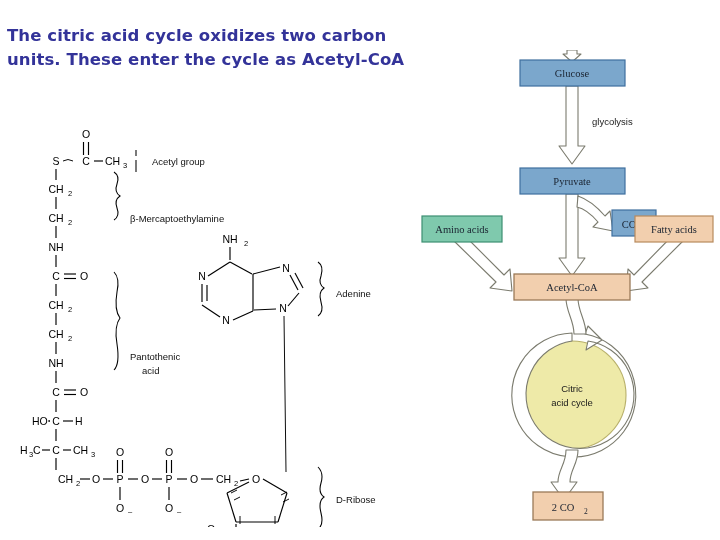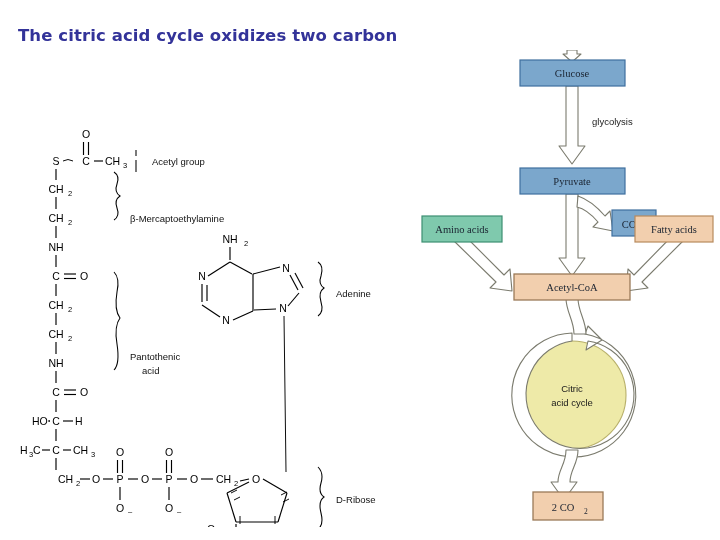--- a/index.html
+++ b/index.html
@@ -11,21 +11,21 @@
     width: 720px;
     height: 540px;
     position: relative;
     overflow: hidden;
     font-family: "Liberation Sans", sans-serif;
   }
 
   
   #slide-title {
     position: absolute;
-    left: 18px;
+    left: 7px;
     top: 24px;
     width: 470px;
     color: #333399;
     font-family: "DejaVu Sans", sans-serif;
     font-weight: bold;
     font-size: 16.5px;
     line-height: 24px;
     letter-spacing: 0.1px;
   }
   #slide-title .tline { display: block; white-space: nowrap; }
@@ -94,20 +94,21 @@
     stroke: #7b7b6e;
     stroke-width: 1.1;
     stroke-linejoin: round;
   }
 </style>
 </head>
 <body>
 
 <div id="slide-title">
   <span class="tline">The citric acid cycle oxidizes two carbon</span>
+  <span class="tline">units. These enter the cycle as Acetyl-CoA</span>
 </div>
 
 <div id="coa-structure">
 <svg width="400" height="415" viewBox="0 0 400 415" xmlns="http://www.w3.org/2000/svg">
 
   <g>
     <text class="chem-atom" x="68" y="26" text-anchor="middle">O</text>
     <line class="bond" x1="65.5" y1="30" x2="65.5" y2="43"></line>
     <line class="bond" x1="70.5" y1="30" x2="70.5" y2="43"></line>
   </g>

